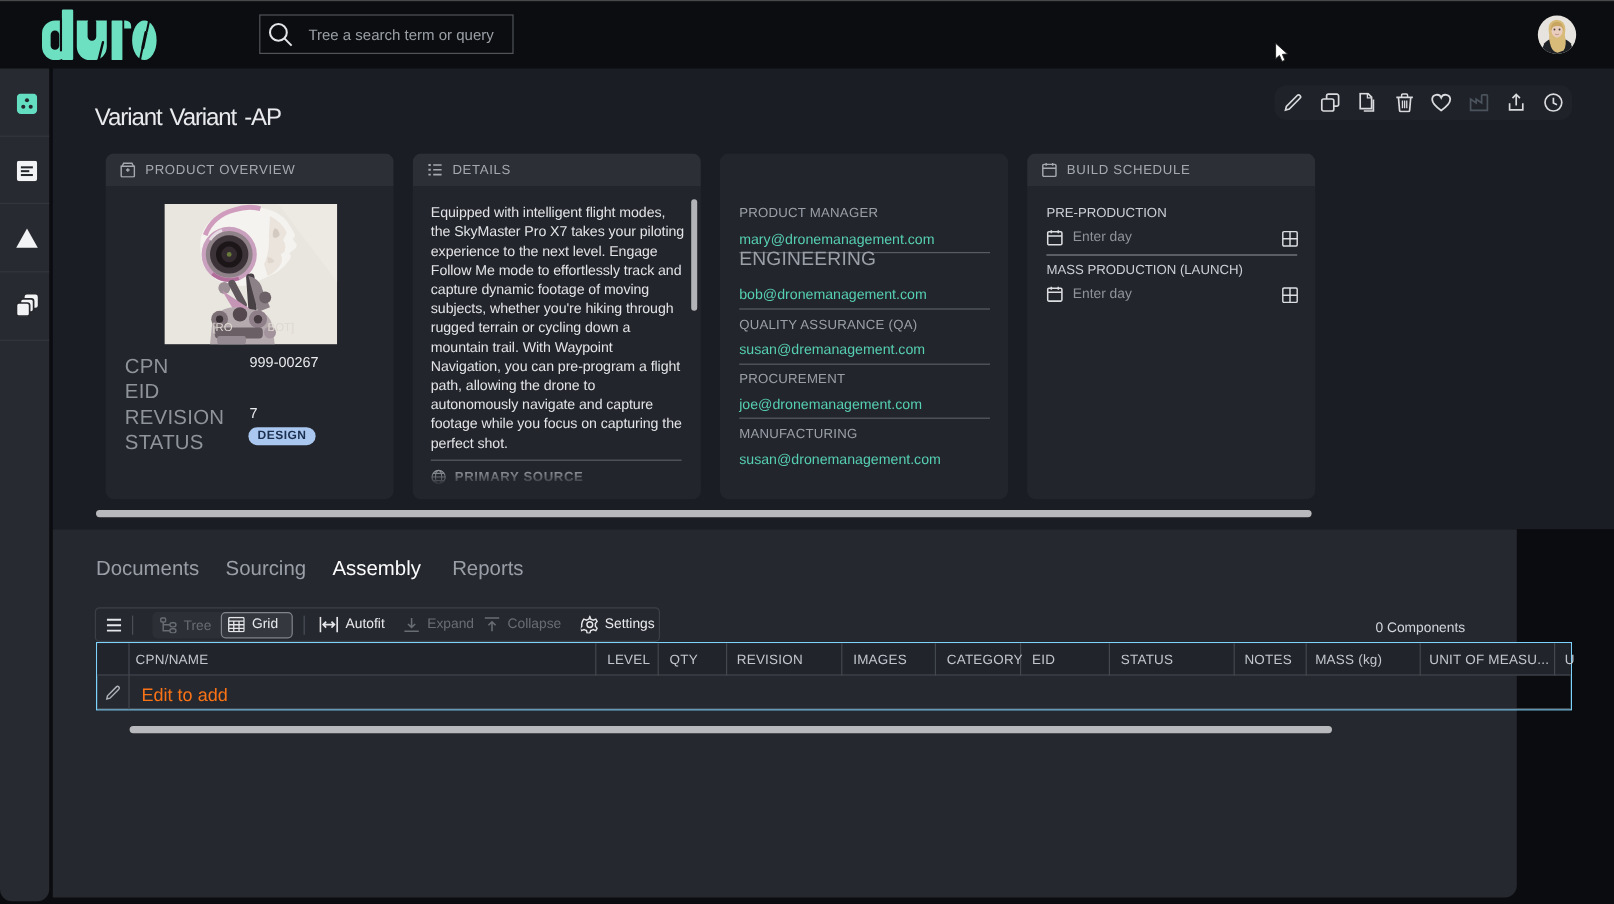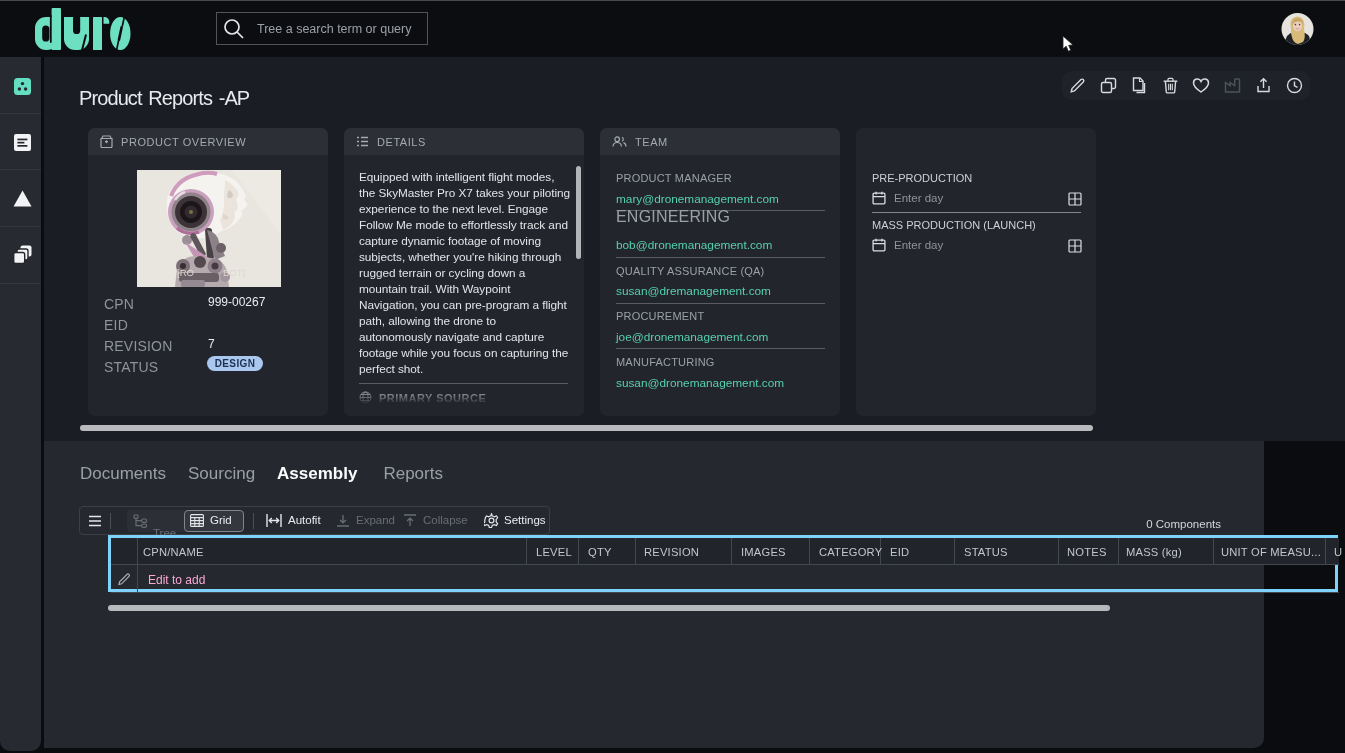--- a/index.html
+++ b/index.html
@@ -16,29 +16,29 @@
     border-radius:0 0 10px 0; }
   h1 { position:absolute; left:35px; top:30px; font-size:20px; font-weight:400; color:#e8eaed;
     letter-spacing:-0.9px; word-spacing:2px; }
   #acticons { position:absolute; left:1018px; top:14px; width:248px; height:29px; background:#20222a;
     border-radius:10px; display:flex; align-items:center; justify-content:space-around; }
   .card { position:absolute; top:71px; width:240px; height:288px; background:#23252c; border-radius:7px;
     overflow:hidden; }
   .chead { height:27px; background:#2c2f36; display:flex; align-items:center; padding-left:12px;
     font-size:11px; font-weight:400; color:#a5a9b0; letter-spacing:.55px; }
   .chead svg { margin-right:8px; }
-  .lbl { color:#8f939a; font-size:14px; letter-spacing:.2px; }
+  .lbl { color:#8f939a; font-size:17px; letter-spacing:.2px; }
   .val { color:#e9ebee; font-size:12px; }
   .teal { color:#56d0b2; font-size:11.8px; }
   #scroll1 { position:absolute; left:36px; top:368px; width:1013px; height:6px; border-radius:3px; background:#b8b9bc; }
   #scroll2 { position:absolute; left:64px; top:164px; width:1002px; height:6px; border-radius:3.5px; background:#b8b9bc; }
   .vln { position:absolute; top:0; width:1px; height:27px; background:#43474e; }
   .hlab { position:absolute; top:8px; font-size:11.2px; font-weight:400; color:#c2c6cd; letter-spacing:.2px; white-space:nowrap; }
   .tab { font-size:17px; color:#9a9fa7; margin-right:0; }
-  .tab.on { color:#fbfcfd; font-weight:700; }
+  .tab.on { color:#fbfcfd; font-weight:400; }
 </style>
 </head>
 <body>
 <div id="topbar">
   <div id="topline"></div>
 
   <svg class="abs" style="left:34px; top:6px;" width="100" height="46" viewBox="0 0 100 46">
     <g fill="#6ee0c2">
       <path d="M1,22 a11,11 0 0 1 11,-11 h6 a6,6 0 0 1 6,6 v16 a11,11 0 0 1 -11,11 h-1 a11,11 0 0 1 -11,-11 z"></path>
       <rect x="17.6" y="2" width="9.4" height="42" rx="1"></rect>
@@ -112,21 +112,21 @@
     <path d="M9.5,0.5 L18.5,16.5 H0.5 z" fill="#f2f3f4"></path>
   </svg>
 
   <svg class="abs" style="left:13px; top:188px;" width="19" height="19" viewBox="0 0 19 19">
     <rect x="7.5" y="0.5" width="11" height="11" rx="2" fill="#f2f3f4"></rect>
     <rect x="4" y="4" width="11" height="11" rx="2" fill="#f2f3f4" stroke="#25272d" stroke-width="1.4"></rect>
     <rect x="0.7" y="7.5" width="11" height="11" rx="2" fill="#f2f3f4" stroke="#25272d" stroke-width="1.4"></rect>
   </svg>
 </div>
 <div id="upper">
-  <h1>Product Reports -AP</h1>
+  <h1>Variant Variant -AP</h1>
   <div id="acticons">
     <svg width="17" height="17" viewBox="0 0 17 17" fill="none" stroke="#d8dadd" stroke-width="1.4">
       <path d="M2.2,14.8 L3,11.6 L12,2.6 a1.6,1.6 0 0 1 2.3,2.3 L5.4,13.9 z"></path>
     </svg>
     <svg width="17" height="17" viewBox="0 0 17 17" fill="none" stroke="#d8dadd" stroke-width="1.4">
       <rect x="1.5" y="5.5" width="10" height="10" rx="1.5"></rect>
       <path d="M5.5,5.5 v-2.5 a1.5,1.5 0 0 1 1.5,-1.5 h7 a1.5,1.5 0 0 1 1.5,1.5 v7 a1.5,1.5 0 0 1 -1.5,1.5 h-2.5"></path>
     </svg>
     <svg width="17" height="17" viewBox="0 0 17 17" fill="none" stroke="#d8dadd" stroke-width="1.4">
       <path d="M2.5,1 h6.5 l3,3 v9.5 h-9.5 z"></path>
@@ -229,44 +229,43 @@
         <circle cx="6.5" cy="6.5" r="5.5"></circle>
         <ellipse cx="6.5" cy="6.5" rx="2.6" ry="5.5"></ellipse>
         <path d="M1,6.5 h11 M1.8,3.5 h9.4 M1.8,9.5 h9.4"></path>
       </svg>
       <span style="font-size:11px; font-weight:700; color:#8f939a; letter-spacing:.5px;">PRIMARY SOURCE</span>
     </div>
     <div class="abs" style="left:0; top:265px; width:240px; height:23px; background:linear-gradient(180deg, rgba(35,37,44,0) 0%, #23252c 50%);"></div>
     <div class="abs" style="left:232px; top:38px; width:5px; height:93px; border-radius:2.5px; background:#b2b4b8;"></div>
   </div>
   <div class="card" id="card3" style="left:556px;">
-    <div class="chead">
-      <svg width="15" height="13" viewBox="0 0 15 13" fill="none" stroke="#a5a9b0" stroke-width="1.2">
-        <circle cx="5.2" cy="4.2" r="2.3"></circle>
-        <path d="M1,11.5 Q1.2,7.5 5.2,7.5 Q9.2,7.5 9.4,11.5"></path>
-        <path d="M10,2.2 a2.3,2.3 0 0 1 0,4.1 M11.5,7.6 Q13.8,8.4 14,11.5"></path>
-      </svg>
-      TEAM
-    </div>
     <div class="abs lbl" style="left:16px; top:44px; color:#9ba0a8; font-size:11px;">PRODUCT MANAGER</div>
     <div class="abs teal" style="left:16px; top:64px;">mary@dronemanagement.com</div>
     <div class="abs" style="left:16px; top:82px; width:209px; height:1px; background:#585d64;"></div>
     <div class="abs lbl" style="left:16px; top:80px; color:#9ba0a8; font-size:16px;">ENGINEERING</div>
     <div class="abs teal" style="left:16px; top:110px;">bob@dronemanagement.com</div>
     <div class="abs" style="left:16px; top:129px; width:209px; height:1px; background:#585d64;"></div>
     <div class="abs lbl" style="left:16px; top:137px; color:#9ba0a8; font-size:11px;">QUALITY ASSURANCE (QA)</div>
     <div class="abs teal" style="left:16px; top:156px;">susan@dremanagement.com</div>
     <div class="abs" style="left:16px; top:175px; width:209px; height:1px; background:#585d64;"></div>
     <div class="abs lbl" style="left:16px; top:182px; color:#9ba0a8; font-size:11px;">PROCUREMENT</div>
     <div class="abs teal" style="left:16px; top:202px;">joe@dronemanagement.com</div>
     <div class="abs" style="left:16px; top:220px; width:209px; height:1px; background:#585d64;"></div>
     <div class="abs lbl" style="left:16px; top:228px; color:#9ba0a8; font-size:11px;">MANUFACTURING</div>
     <div class="abs teal" style="left:16px; top:248px;">susan@dronemanagement.com</div>
   </div>
   <div class="card" id="card4" style="left:812px;">
+    <div class="chead">
+      <svg width="13" height="13" viewBox="0 0 13 13" fill="none" stroke="#a5a9b0" stroke-width="1.2">
+        <rect x="1" y="2" width="11" height="10" rx="1"></rect>
+        <path d="M1,5.2 h11 M3.8,0.8 v2.4 M9.2,0.8 v2.4"></path>
+      </svg>
+      BUILD SCHEDULE
+    </div>
     <div class="abs" style="left:16px; top:44px; font-size:11px; color:#ccd0d5; letter-spacing:0;">PRE-PRODUCTION</div>
     <div class="abs" style="left:16px; top:63px; display:flex; align-items:center; gap:8px;">
       <svg width="14" height="14" viewBox="0 0 13 13" fill="none" stroke="#dcdee1" stroke-width="1.2">
         <rect x="1" y="2" width="11" height="10" rx="1"></rect>
         <path d="M1,5.2 h11 M3.8,0.8 v2.4 M9.2,0.8 v2.4"></path>
       </svg>
       <span style="font-size:11.5px; color:#8f939a;">Enter day</span>
     </div>
     <svg class="abs" style="left:212px; top:64px;" width="14" height="14" viewBox="0 0 14 14" fill="none" stroke="#dcdee1" stroke-width="1.2">
       <rect x="1" y="1" width="12" height="12" rx="1"></rect>
@@ -300,21 +299,21 @@
       <path d="M0,1.5 h12 M0,6 h12 M0,10.5 h12"></path>
     </svg>
     <div class="abs" style="left:30px; top:6px; width:1px; height:16px; background:#4a4e55;"></div>
     <div class="abs" style="left:47px; top:3px; width:117px; height:22px; background:#2c2f35; border-radius:4px;"></div>
     <svg class="abs" style="left:53px; top:7px;" width="15" height="14" viewBox="0 0 15 14" fill="none" stroke="#686d74" stroke-width="1.2">
       <rect x="1" y="1" width="4" height="3.4" rx="0.8"></rect>
       <rect x="8.6" y="5" width="5" height="3.4" rx="1.7"></rect>
       <rect x="8.6" y="10" width="5" height="3.4" rx="1.7"></rect>
       <path d="M3,4.5 v7.2 h5.6 M3,6.7 h5.6"></path>
     </svg>
-    <span class="abs" style="left:73px; top:20px; font-size:11.5px; color:#686d74;text-align:center;">Tree</span>
+    <span class="abs" style="left:73px; top:9px; font-size:11.5px; color:#686d74;text-align:center;">Tree</span>
     <div class="abs" style="left:104px; top:3px; width:60px; height:22px; border:1px solid #80848b; border-radius:4px; background:#34373d;"></div>
     <svg class="abs" style="left:110px; top:7px;" width="14" height="13" viewBox="0 0 14 13" fill="none" stroke="#e4e6e9" stroke-width="1.1">
       <rect x="0.6" y="0.6" width="12.8" height="11.8" rx="1"></rect>
       <path d="M0.6,3.6 h12.8 M0.6,6.6 h12.8 M0.6,9.6 h12.8 M4.8,3.6 v8.8 M9.2,3.6 v8.8"></path>
     </svg>
     <span class="abs" style="left:130px; top:7px; font-size:11.5px; color:#e9ebee;">Grid</span>
     <div class="abs" style="left:173px; top:6px; width:1px; height:16px; background:#4a4e55;"></div>
     <svg class="abs" style="left:186px; top:7px;" width="16" height="13" viewBox="0 0 16 13" fill="none" stroke="#e4e6e9" stroke-width="1.4">
       <path d="M1,0 v13 M15,0 v13"></path>
       <path d="M3.4,6.5 h9.2 M5.8,4 L3.3,6.5 L5.8,9 M10.2,4 L12.7,6.5 L10.2,9"></path>
@@ -328,21 +327,21 @@
       <path d="M1,1 h12 M7,12 v-7.5 M4,7 L7,4.2 L10,7"></path>
     </svg>
     <span class="abs" style="left:343px; top:7px; font-size:11.5px; color:#686d74;">Collapse</span>
     <svg class="abs" style="left:404px; top:6px;" width="15" height="15" viewBox="0 0 15 15" fill="none" stroke="#e4e6e9" stroke-width="1.2">
       <circle cx="7.5" cy="7.5" r="2.4"></circle>
       <path d="M7.5,0.8 L8.3,3 a4.7,4.7 0 0 1 2,.8 l2.2,-.9 1.1,1.9 -1.5,1.8 a4.7,4.7 0 0 1 0,2.2 l1.5,1.8 -1.1,1.9 -2.2,-.9 a4.7,4.7 0 0 1 -2,.8 l-.8,2.2 -2.2,0 -.6,-2.2 a4.7,4.7 0 0 1 -2,-.8 l-2.2,.9 -1.1,-1.9 1.5,-1.8 a4.7,4.7 0 0 1 0,-2.2 L1.4,4.8 2.5,2.9 l2.2,.9 a4.7,4.7 0 0 1 2,-.8 z"></path>
     </svg>
     <span class="abs" style="left:424px; top:7px; font-size:11.5px; color:#e9ebee;">Settings</span>
   </div>
   <div id="comps" class="abs" style="right:43px; top:77px; font-size:11.5px; color:#d2d5da;">0 Components</div>
-  <div id="table" class="abs" style="left:36px; top:94px; width:1230px; height:57px; border:3px solid #7dd3fc;margin-left:28px;">
+  <div id="table" class="abs" style="left:36px; top:94px; width:1230px; height:57px; border:1px solid #7dd3fc;">
     <div class="abs" style="left:0; top:0; width:1228px; height:27px; background:#22242c; border-bottom:1px solid #43474e;"></div>
     <div class="abs" style="left:0; top:27px; width:1228px; height:28px; border-bottom:1px solid #43474e;"></div>
     <div class="vln" style="left:26px; height:55px;"></div>
     <div class="vln" style="left:415px;"></div>
     <div class="vln" style="left:467px;"></div>
     <div class="vln" style="left:524px;"></div>
     <div class="vln" style="left:620px;"></div>
     <div class="vln" style="left:698px;"></div>
     <div class="vln" style="left:769px;"></div>
     <div class="vln" style="left:843px;"></div>
@@ -358,16 +357,16 @@
     <div class="hlab" style="left:708px;">CATEGORY</div>
     <div class="hlab" style="left:779px;">EID</div>
     <div class="hlab" style="left:853px;">STATUS</div>
     <div class="hlab" style="left:956px;">NOTES</div>
     <div class="hlab" style="left:1015px;">MASS (kg)</div>
     <div class="hlab" style="left:1110px;">UNIT OF MEASU...</div>
     <div class="hlab" style="left:1223px;">U</div>
     <svg class="abs" style="left:6px; top:33px;" width="14" height="15" viewBox="0 0 14 15" fill="none" stroke="#aeb1b7" stroke-width="1.2">
       <path d="M2,13.5 L2.6,10.8 L10,3.4 a1.4,1.4 0 0 1 2,2 L4.6,12.8 z"></path>
     </svg>
-    <div class="abs" style="left:37px; top:35px; font-size:12px; color:#f9a8d4;">Edit to add</div>
+    <div class="abs" style="left:37px; top:35px; font-size:15px; color:#f97316;">Edit to add</div>
   </div>
   <div id="scroll2"></div>
 </div>
 
 </body></html>

